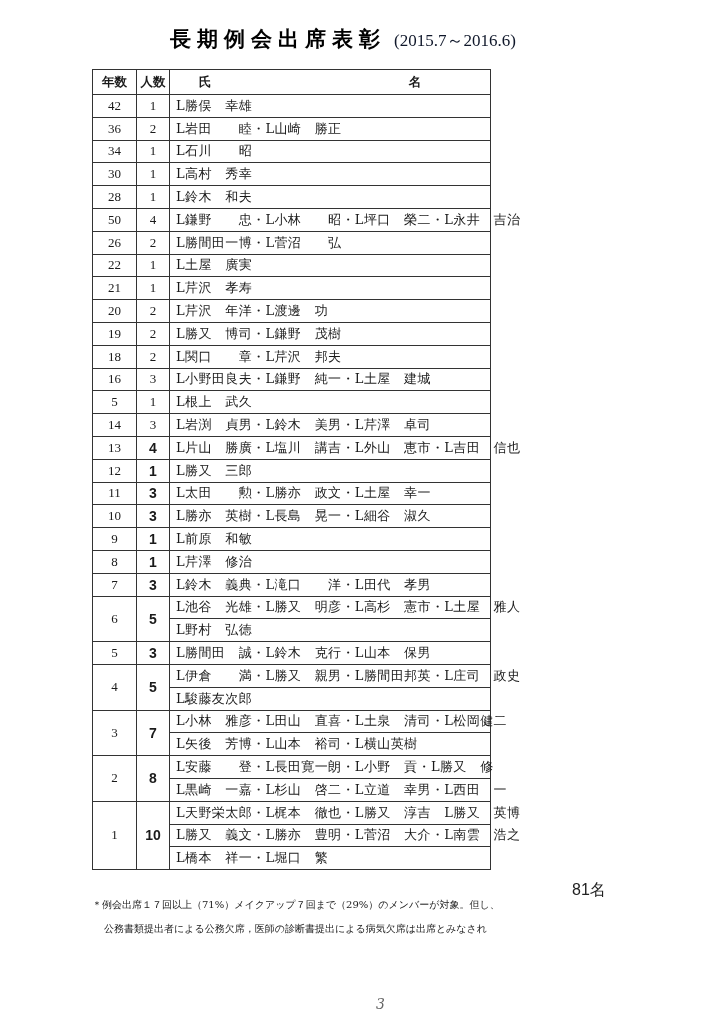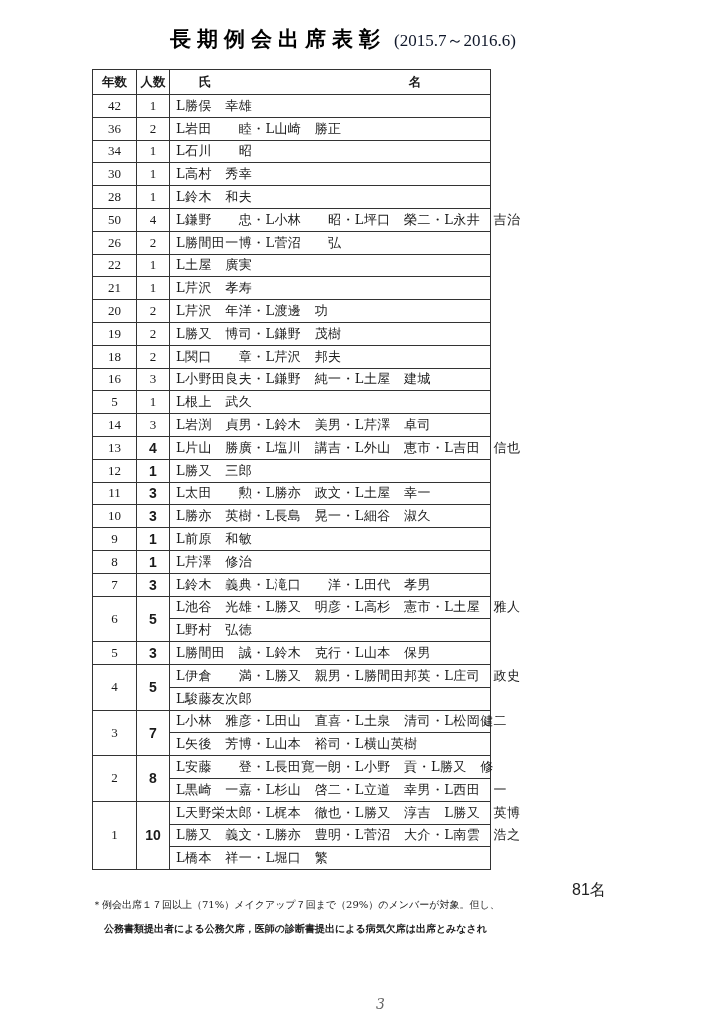--- a/index.html
+++ b/index.html
@@ -48,21 +48,21 @@
   .total {
     position: absolute; left: 572px; top: 872px;
     font-family: "Liberation Sans", "DejaVu Sans", sans-serif; font-size: 16px; color: #222; margin-top: 8px;
   }
   .footnote {
     position: absolute; left: 92px; top: 893px; width: 590px;
     font-family: "DejaVu Serif", "Liberation Serif", serif; font-size: 10px;
     color: #222; line-height: 23.5px;
   }
   .footnote .line { white-space: nowrap; }
-  .footnote .indent { padding-left: 12px; font-weight: bold; }
+  .footnote .indent { padding-left: 12px; }
   .page-no {
     position: absolute; left: 376px; top: 996px;
     font-family: "DejaVu Serif", "Liberation Serif", serif; font-size: 14px; color: #666;
     font-style: italic;
   }
 </style>
 </head>
 <body>
 
 <div class="title-wrap">

